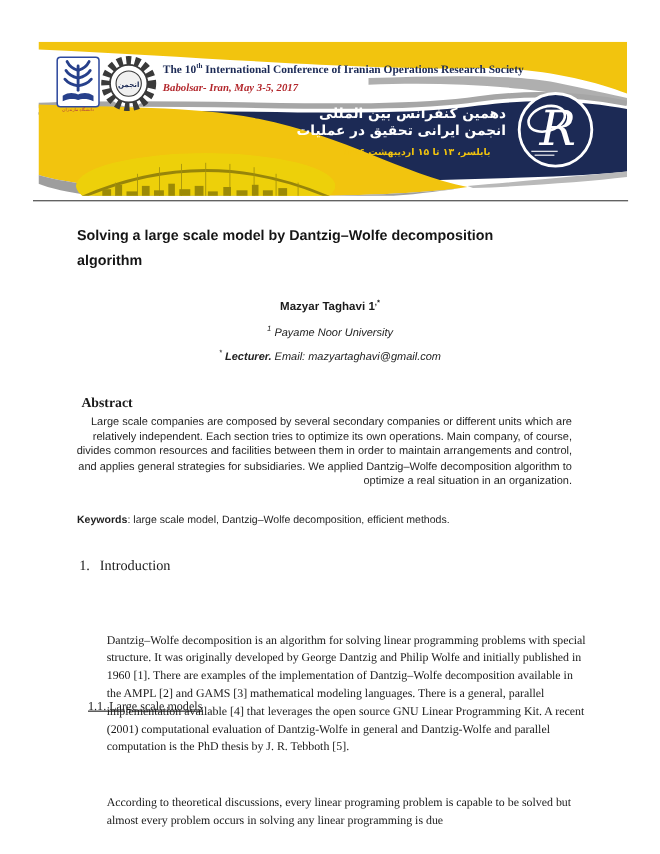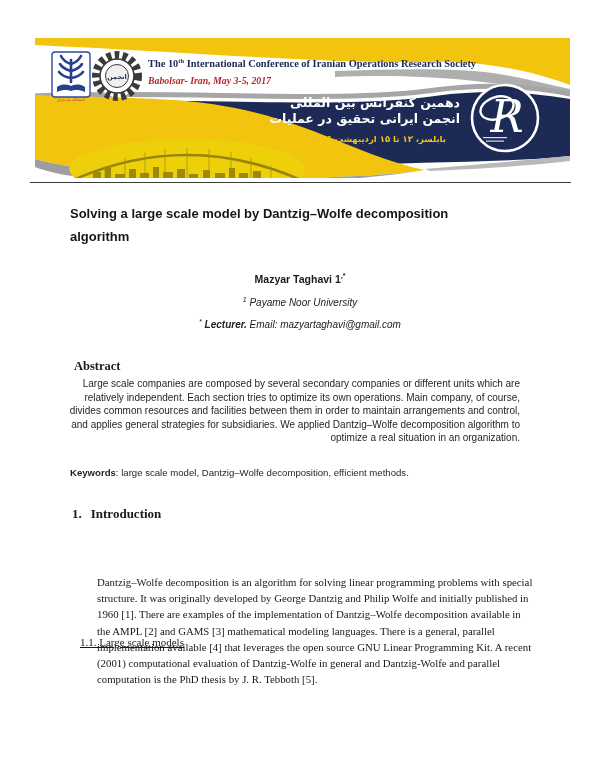--- a/index.html
+++ b/index.html
@@ -38,21 +38,21 @@
   .contact{top:318px;font-style:italic;font-size:10px;color:#222;}
   .contact sup{font-size:7px;}
   .contact .role{font-weight:bold;}
   .abs-head{position:absolute;left:74px;top:359px;
             font-family:"Liberation Serif",serif;font-weight:bold;font-size:12.5px;}
   .abs-body{position:absolute;left:56px;top:377px;width:464px;
             font-size:10px;line-height:13.6px;color:#1f1f1f;text-align:right;}
   .keywords{position:absolute;left:70px;top:467px;font-size:9.6px;color:#1f1f1f;}
   .keywords .kw-label{font-weight:bold;}
   .sec-head{position:absolute;left:72px;top:506px;
-            font-family:"Liberation Serif",serif;font-weight:bold;font-size:13px;}
+            font-family:"Liberation Serif",serif;font-weight:normal;font-size:13px;}
   .sec-head .num{margin-right:9px;}
   .serif-body{font-family:"Liberation Serif",serif;font-size:10.8px;line-height:16.2px;
               color:#181818;text-align:left;margin-top:44px;}
   .intro-body{position:absolute;left:97px;top:530px;width:438px;}
   .sub-head{position:absolute;left:80px;top:636px;
             font-family:"Liberation Serif",serif;font-size:11px;text-decoration:underline;}
   .sub-body{position:absolute;left:97px;top:678px;width:446px;}
 </style>
 </head>
 <body>
@@ -170,14 +170,15 @@
   <div class="abs-body">Large scale companies are composed by several secondary companies or different units which are relatively independent.  Each section tries to optimize its own operations. Main company, of course, divides common resources and facilities between them in order to maintain arrangements and control, and applies general strategies for subsidiaries. We applied Dantzig–Wolfe decomposition algorithm to optimize a real situation in an organization.</div>
 
   <div class="keywords"><span class="kw-label">Keywords</span><span>: large scale model, Dantzig–Wolfe decomposition, efficient methods.</span></div>
 
   <div class="sec-head"><span class="num">1.</span><span>Introduction</span></div>
 
   <div class="serif-body intro-body">Dantzig–Wolfe decomposition is an algorithm for solving linear programming problems with special structure. It was originally developed by George Dantzig and Philip Wolfe and initially published in 1960 [1]. There are examples of the implementation of Dantzig–Wolfe decomposition available in the AMPL [2] and GAMS [3] mathematical modeling languages. There is a general, parallel implementation available [4] that leverages the open source GNU Linear Programming Kit. A recent (2001) computational evaluation of Dantzig-Wolfe in general and Dantzig-Wolfe and parallel computation is the PhD thesis by J. R. Tebboth [5].</div>
 
   <div class="sub-head">1.1. Large scale models</div>
 
+  <div class="serif-body sub-body">According to theoretical discussions, every linear programing problem is capable to be solved but almost every problem occurs in solving any linear programming is due</div>
 
 </div>
 
 </body></html>

